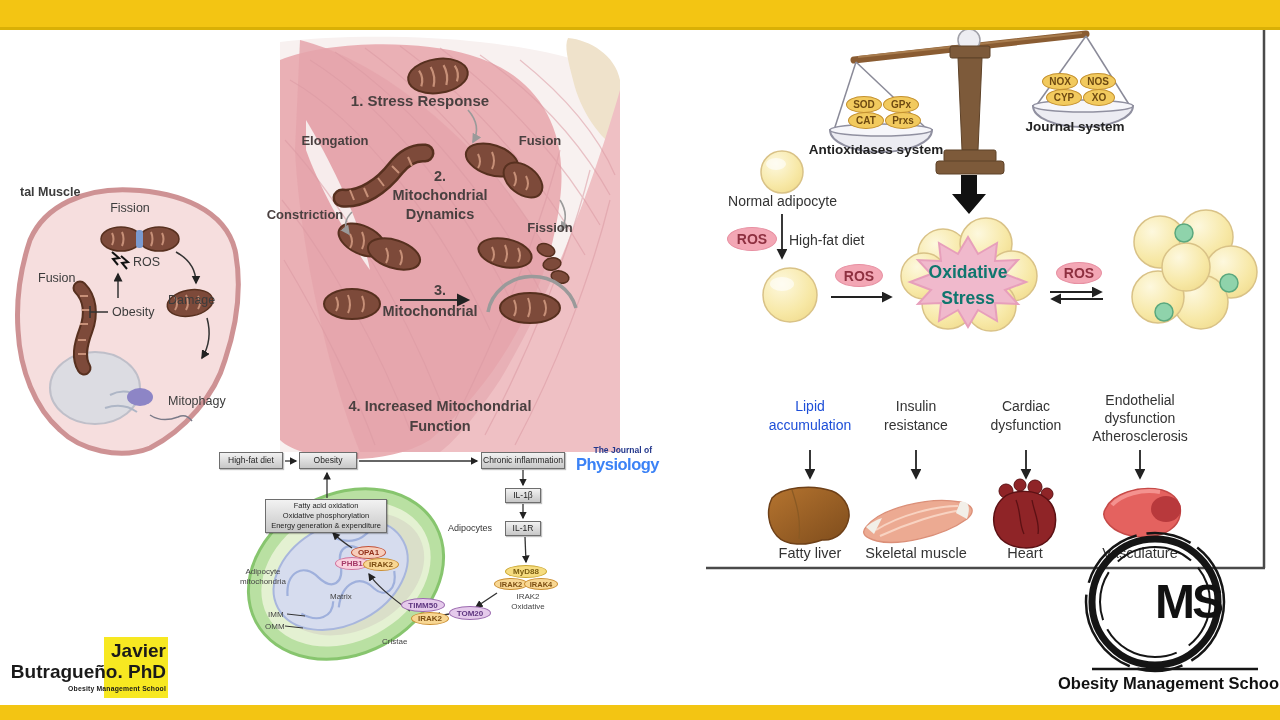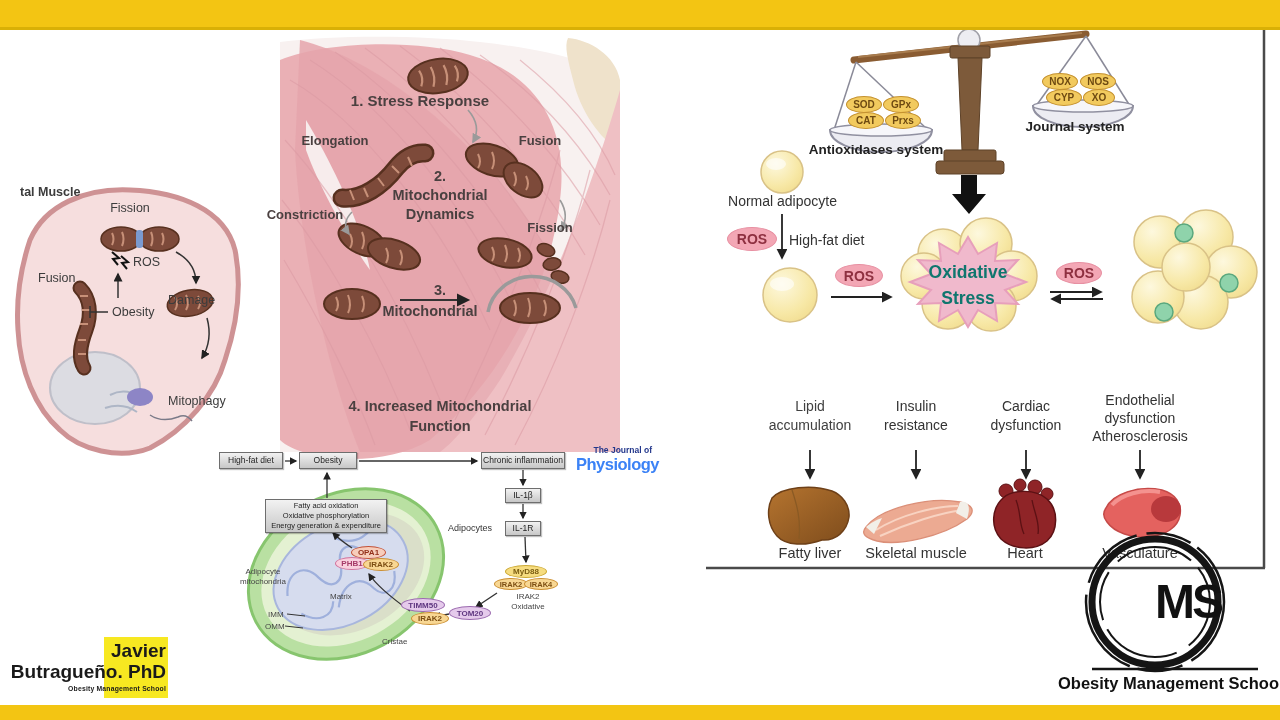--- a/index.html
+++ b/index.html
@@ -310,21 +310,21 @@
   <div class="lbl" style="left:700px;top:193px;width:165px;text-align:center;font-size:14px;font-weight:500;color:#333;">Normal adipocyte</div>
   <div class="pill ros" style="left:727px;top:227px;width:50px;height:24px;">ROS</div>
   <div class="lbl" style="left:789px;top:232px;font-size:14px;font-weight:500;color:#333;">High-fat diet</div>
   <div class="pill ros" style="left:835px;top:264px;width:48px;height:23px;">ROS</div>
   <div class="pill ros" style="left:1056px;top:262px;width:46px;height:22px;">ROS</div>
   <div class="lbl b c" style="left:908px;top:259px;width:120px;font-size:17.5px;color:#0f766e;line-height:26px;z-index:4;">
     <div>Oxidative</div>
     <div>Stress</div>
   </div>
 
-  <div class="lbl c" style="left:745px;top:397px;width:130px;font-size:14px;font-weight:500;color:#404040;line-height:19px;">
+  <div class="lbl c" style="left:745px;top:397px;width:130px;font-size:14px;font-weight:500;color:#1d4ed8;line-height:19px;">
     <div>Lipid</div>
       <div>accumulation</div>
   </div>
   <div class="lbl c" style="left:851px;top:397px;width:130px;font-size:14px;font-weight:500;color:#333;line-height:19px;">
     <div>Insulin</div>
       <div>resistance</div>
   </div>
   <div class="lbl c" style="left:961px;top:397px;width:130px;font-size:14px;font-weight:500;color:#333;line-height:19px;">
     <div>Cardiac</div>
       <div>dysfunction</div>

